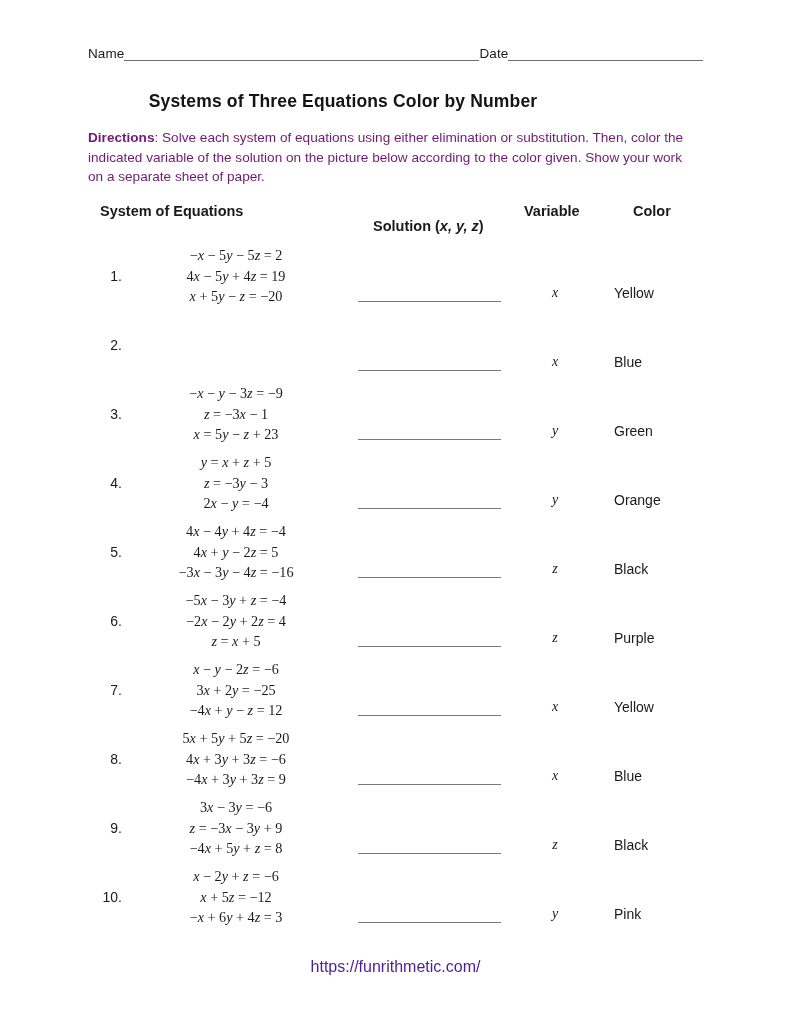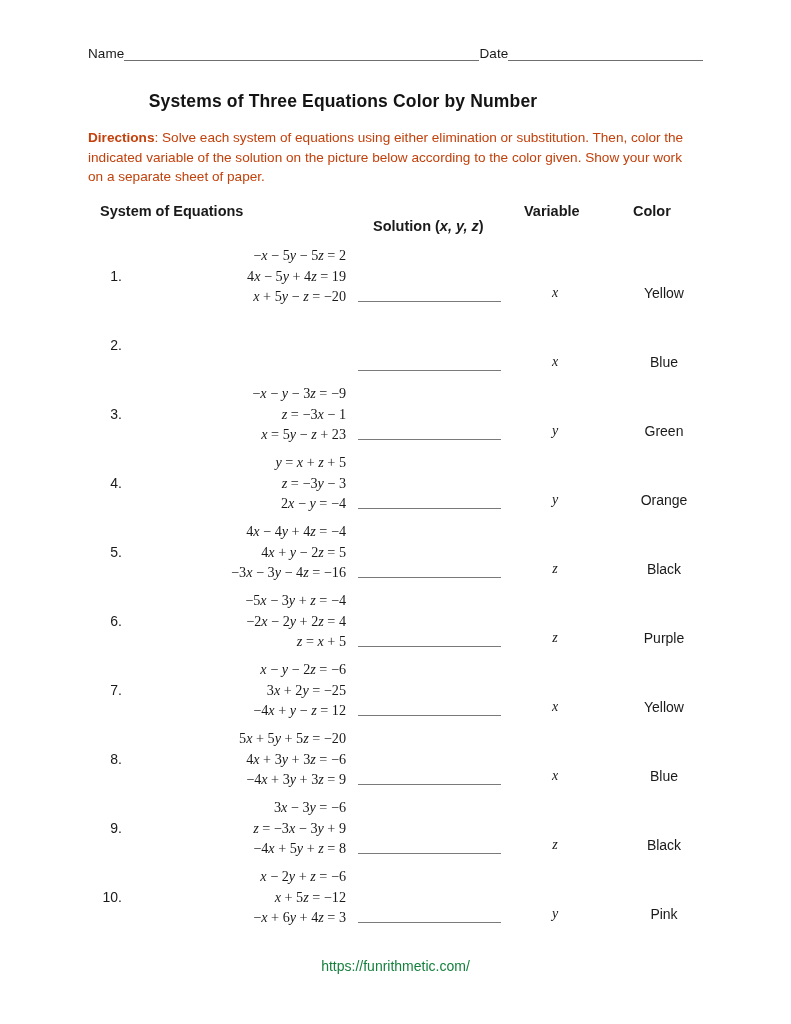--- a/index.html
+++ b/index.html
@@ -59,21 +59,21 @@
 
   
   .directions {
     position: absolute;
     left: 88px;
     top: 128px;
     width: 608px;
     font-size: 13.6px;
     line-height: 19.5px;
     text-align: left;
-    color: #c2410c;
+    color: #701a75;
   }
   .directions b { font-weight: bold; }
 
   
   .col-headers {
     position: absolute;
     top: 203px;
     left: 0;
     width: 791px;
     height: 20px;
@@ -114,21 +114,21 @@
     flex: 0 0 30px;
     text-align: right;
     font-size: 14px;
     line-height: 20.5px;
     padding-top: 20.5px; 
     box-sizing: border-box;
     padding-right: 4px;
   }
   .eqs {
     flex: 1 1 auto;
-    text-align: right;
+    text-align: center;
     font-size: 14.2px;
     line-height: 20.5px;
     font-family: "Liberation Serif", serif;
     white-space: nowrap;
   }
   .eq { display: block; }
   .eqs i, .ch-sol i, .var-cell i { font-style: italic; }
 
   .answer-line {
     position: absolute;
@@ -146,33 +146,32 @@
     text-align: center;
     font-size: 14px;
     font-family: "Liberation Serif", serif;
     font-style: italic;
   }
   .color-cell {
     position: absolute;
     left: 614px;
     top: 40px;
     width: 100px;
-    text-align: center;
     font-size: 14px;
   }
 
   
   .footer {
     position: absolute;
     top: 958px;
     left: 0;
     width: 791px;
     text-align: center;
-    font-size: 14px;
-    color: #15803d;
+    font-size: 16px;
+    color: #4c1d95;
   }
 </style>
 </head>
 <body>
 
 <div class="page">
 
   <div class="namedate">
     <span class="nd-label">Name</span>
     <span class="nd-rule name"></span>

